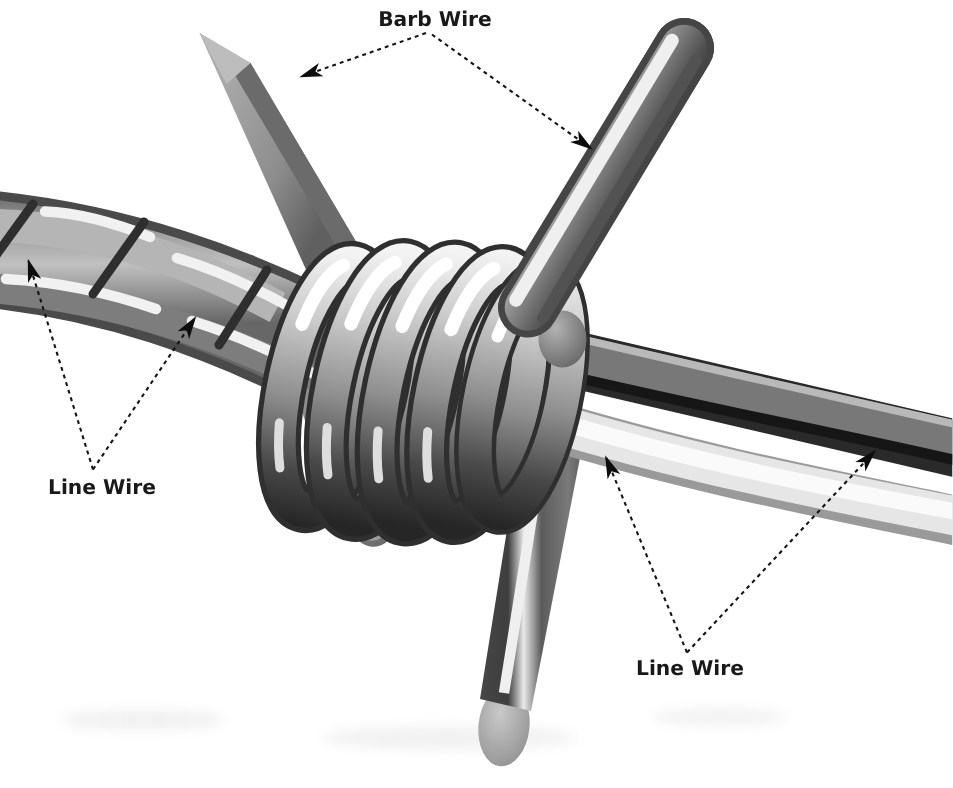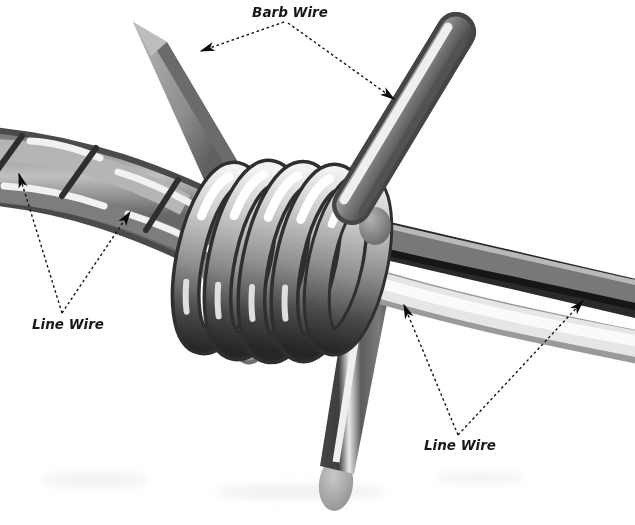--- a/index.html
+++ b/index.html
@@ -2,21 +2,20 @@
 <html><head>
 <meta charset="utf-8">
 <style>
   html,body{margin:0;padding:0;background:#ffffff;}
   .stage{
     position:relative;
     width:635px;height:525px;
     background:#ffffff;
     overflow:hidden;
     font-family:"DejaVu Sans","Liberation Sans",sans-serif;
-    font-style:italic;
   }
   svg{display:block;}
   text.lbl{
     font-family:"DejaVu Sans","Liberation Sans",sans-serif;
     font-size:13.5px;
     font-weight:bold;
     fill:#191919;
   }
   .leader{
     fill:none;

